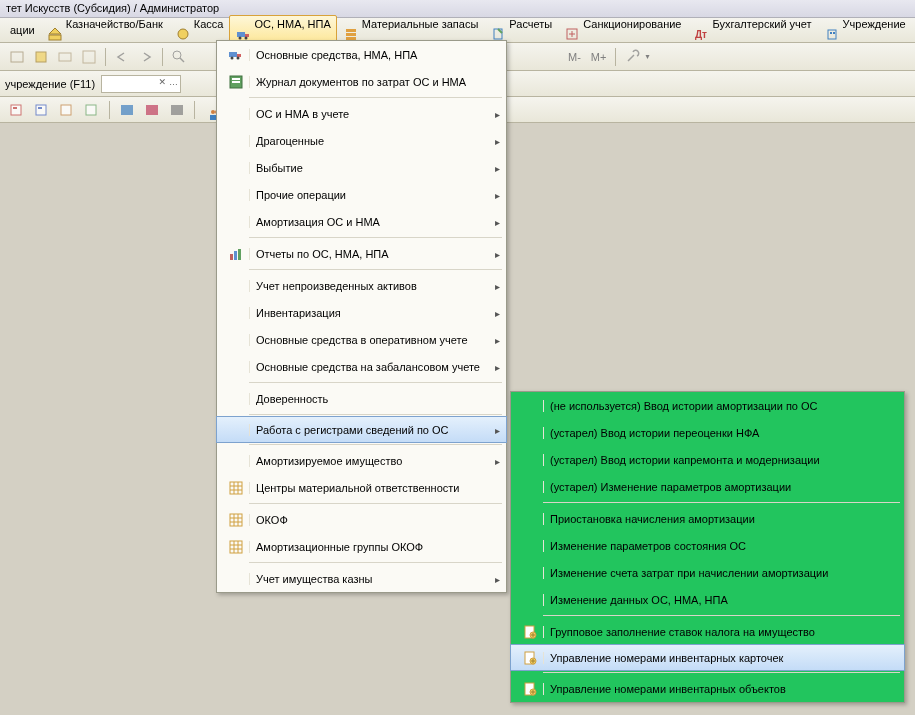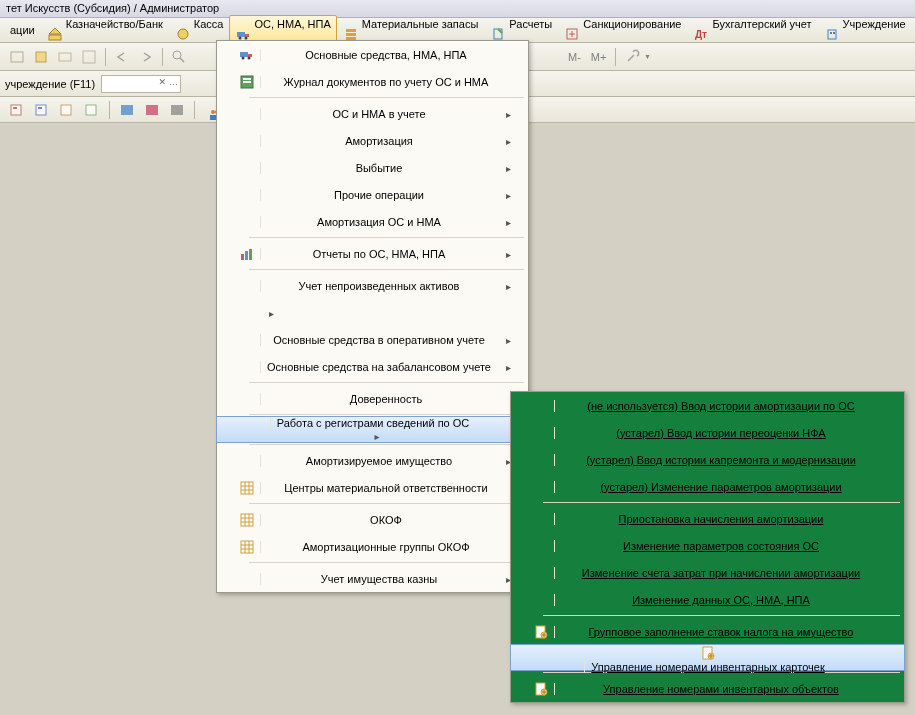--- a/index.html
+++ b/index.html
@@ -100,31 +100,29 @@
     background: #fbfaf5;
     border: 1px solid #9a9a8a;
     box-shadow: 2px 2px 4px rgba(0,0,0,0.25);
     min-width: 290px;
     z-index: 100;
   }
   .menu-row {
     display: flex;
     align-items: center;
     height: 27px;
-    padding: 0 17px;
+    padding: 0 6px;
     cursor: default;
     position: relative;
-    text-align: center;
   }
   .menu-row.highlighted {
     background: linear-gradient(to bottom, #e4f0fc, #c4dcf7);
     border: 1px solid #7da2ce;
     margin: -1px;
     z-index: 1;
-    flex-direction: column;
   }
   .menu-icon-col {
     width: 26px;
     display: flex;
     justify-content: center;
     align-items: center;
     flex-shrink: 0;
   }
   .menu-text-col {
     flex: 1;
@@ -145,26 +143,25 @@
     background: #d8d5c8;
     margin: 2px 4px 2px 32px;
   }
   .icon-left-bar {
     border-left: 1px solid #e6e3d6;
   }
   .submenu {
     position: absolute;
     left: 510px;
     top: 391px;
-    background: #15803d;
+    background: #22c55e;
     border: 1px solid #9a9a8a;
     box-shadow: 2px 2px 4px rgba(0,0,0,0.25);
     min-width: 395px;
     z-index: 200;
-    text-decoration: underline;
   }
 </style>
 </head>
 <body>
 
 <div class="titlebar">
   <span>тет Искусств (Субсидия) / Администратор</span>
 </div>
 
 <div class="menubar">
@@ -375,31 +372,31 @@
         <div class="menu-text-col icon-left-bar">Основные средства, НМА, НПА</div>
       </div>
       <div class="menu-row">
         <div class="menu-icon-col">
           <svg width="16" height="16">
             <rect x="2" y="2" width="12" height="12" fill="#60a060" stroke="#407040"></rect>
             <rect x="4" y="4" width="8" height="2" fill="#fff"></rect>
             <rect x="4" y="7" width="8" height="2" fill="#fff"></rect>
           </svg>
         </div>
-        <div class="menu-text-col icon-left-bar">Журнал документов по учету ОС и НМА</div>
+        <div class="menu-text-col icon-left-bar">Журнал документов по затрат ОС и НМА</div>
       </div>
       <div class="menu-divider"></div>
       <div class="menu-row">
         <div class="menu-icon-col"></div>
         <div class="menu-text-col icon-left-bar">ОС и НМА в учете</div>
         <div class="menu-arrow-col"></div>
       </div>
       <div class="menu-row">
         <div class="menu-icon-col"></div>
-        <div class="menu-text-col icon-left-bar">Амортизация</div>
+        <div class="menu-text-col icon-left-bar">Драгоценные</div>
         <div class="menu-arrow-col"></div>
       </div>
       <div class="menu-row">
         <div class="menu-icon-col"></div>
         <div class="menu-text-col icon-left-bar">Выбытие</div>
         <div class="menu-arrow-col"></div>
       </div>
       <div class="menu-row">
         <div class="menu-icon-col"></div>
         <div class="menu-text-col icon-left-bar">Прочие операции</div>
@@ -423,20 +420,21 @@
         <div class="menu-arrow-col"></div>
       </div>
       <div class="menu-divider"></div>
       <div class="menu-row">
         <div class="menu-icon-col"></div>
         <div class="menu-text-col icon-left-bar">Учет непроизведенных активов</div>
         <div class="menu-arrow-col"></div>
       </div>
       <div class="menu-row">
         <div class="menu-icon-col"></div>
+        <div class="menu-text-col icon-left-bar">Инвентаризация</div>
         <div class="menu-arrow-col"></div>
       </div>
       <div class="menu-row">
         <div class="menu-icon-col"></div>
         <div class="menu-text-col icon-left-bar">Основные средства в оперативном учете</div>
         <div class="menu-arrow-col"></div>
       </div>
       <div class="menu-row">
         <div class="menu-icon-col"></div>
         <div class="menu-text-col icon-left-bar">Основные средства на забалансовом учете</div>

